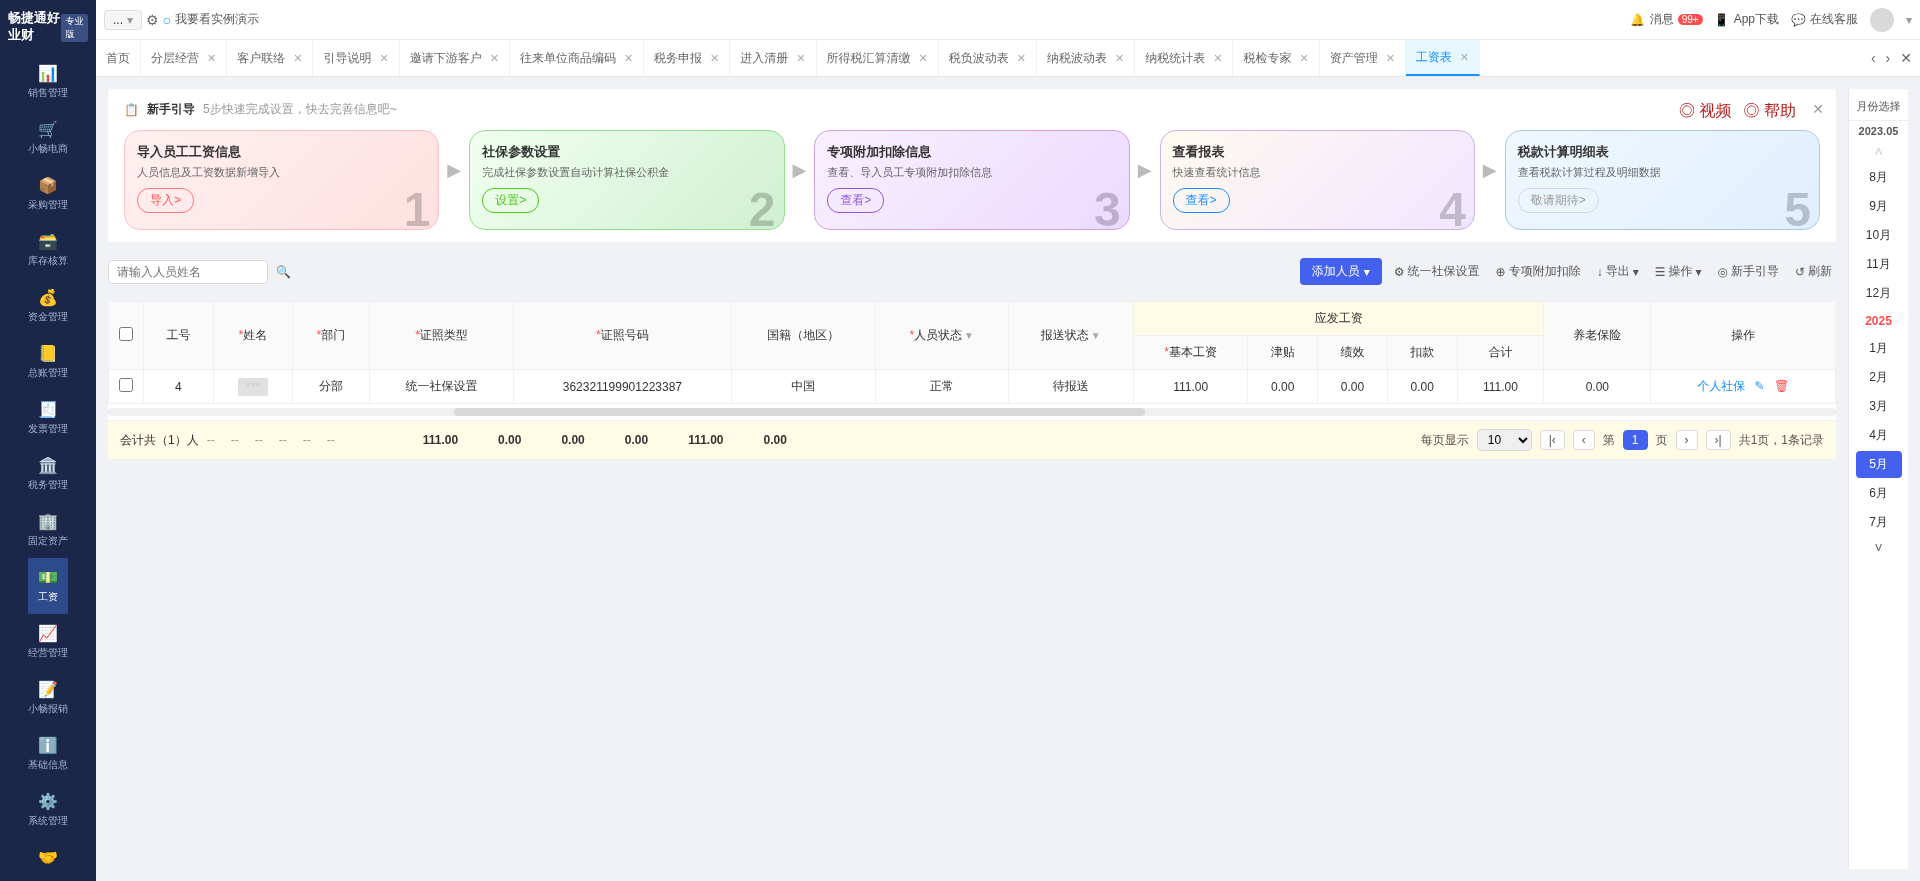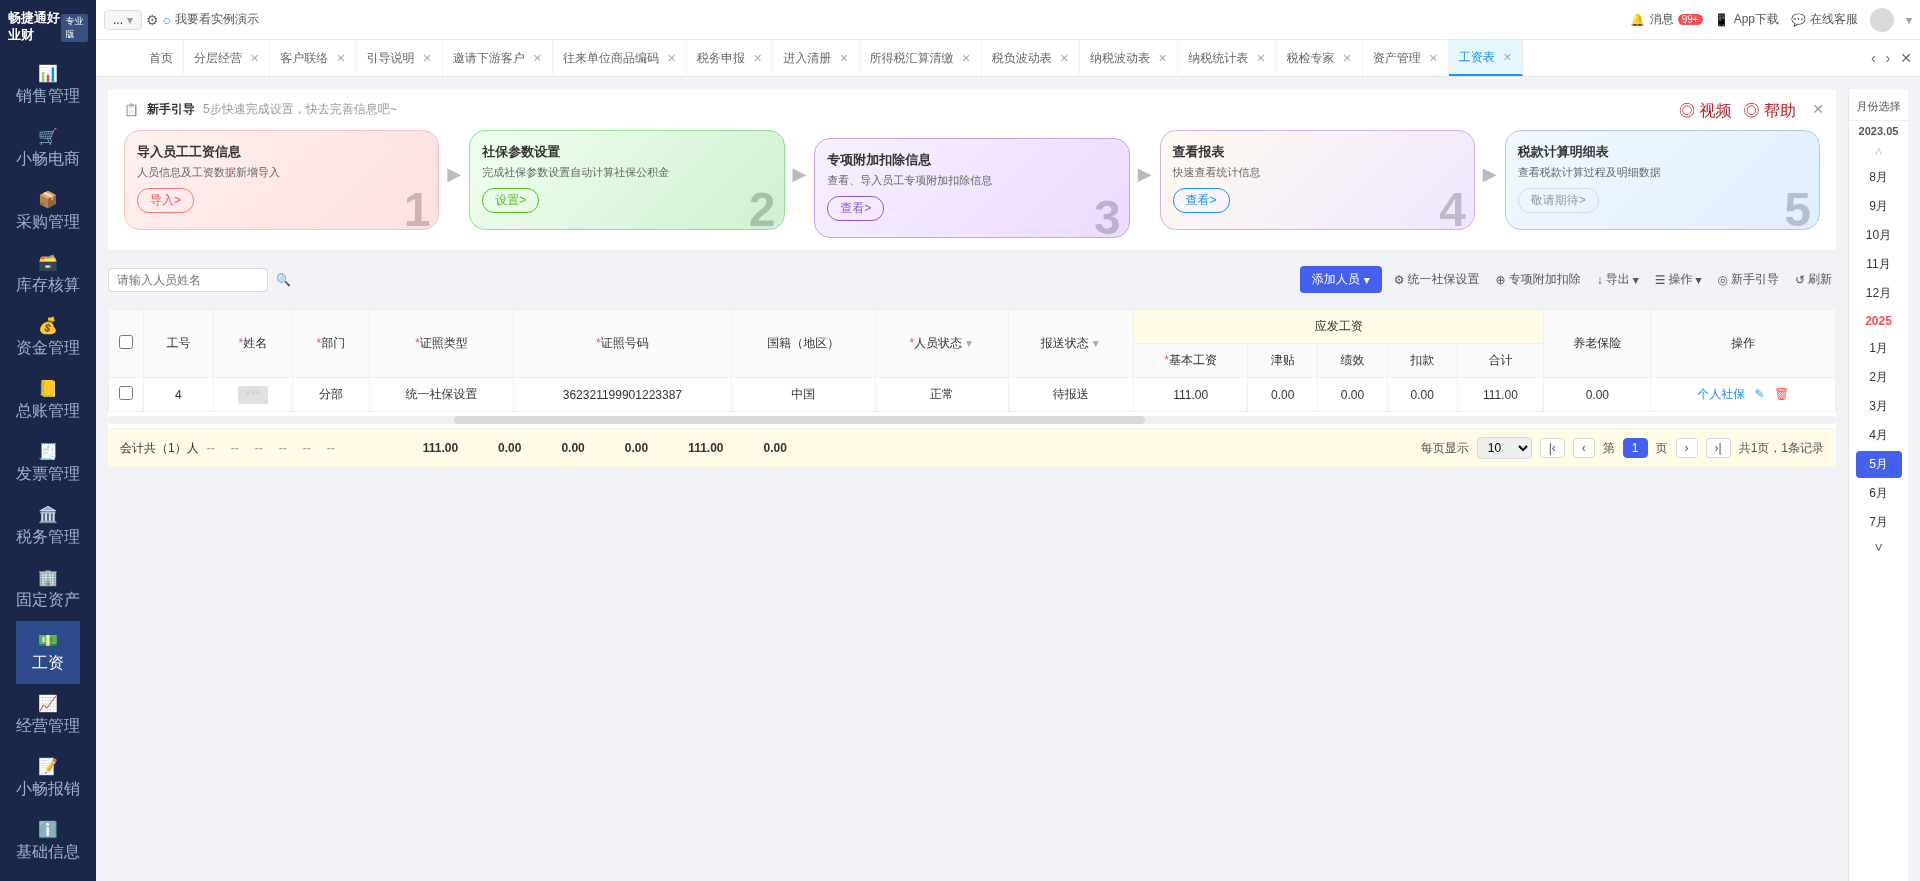--- a/index.html
+++ b/index.html
@@ -6,21 +6,21 @@
     body { width: 1920px; min-height: 881px; background: #f0f2f5; display: flex; flex-direction: row; }
 
     
     .sidebar { width: 96px; background: #1a2748; min-height: 881px; display: flex; flex-direction: column; align-items: center; flex-shrink: 0; }
     .sidebar-logo { width: 100%; padding: 10px 8px; background: #1a2748; display: flex; flex-direction: row; align-items: center; }
     .sidebar-logo-text { color: #fff; font-size: 13px; font-weight: bold; line-height: 1.3; }
     .sidebar-logo-badge { background: #3a4f82; color: #fff; font-size: 9px; padding: 1px 4px; border-radius: 2px; margin-top: 2px; }
     .sidebar-item { width: 100%; padding: 10px 0; display: flex; flex-direction: column; align-items: center; color: #a0b0cc; cursor: pointer; }
     .sidebar-item.active { background: #2d4a8a; color: #fff; }
     .sidebar-item-icon { font-size: 16px; margin-bottom: 3px; }
-    .sidebar-item-label { font-size: 16px; text-align: center; }
+    .sidebar-item-label { font-size: 10px; text-align: center; }
 
     
     .main { flex: 1; display: flex; flex-direction: column; background: #f0f2f5; min-height: 881px; }
 
     
     .topbar { width: 100%; background: #fff; border-bottom: 1px solid #e8e8e8; display: flex; align-items: center; height: 40px; padding: 0 8px; }
     .topbar-left { display: flex; align-items: center; gap: 4px; }
     .company-selector { display: flex; align-items: center; background: #f5f5f5; border: 1px solid #ddd; border-radius: 4px; padding: 2px 8px; cursor: pointer; max-width: 180px; }
     .company-name { color: #333; font-size: 12px; overflow: hidden; text-overflow: ellipsis; white-space: nowrap; }
     .topbar-icon-btn { background: none; border: none; cursor: pointer; color: #666; font-size: 14px; display: flex; align-items: center; }
@@ -48,21 +48,21 @@
     
     .guide-card { background: #fff; border-radius: 4px; padding: 12px 16px; position: relative; }
     .guide-title { display: flex; align-items: center; gap: 8px; font-size: 14px; font-weight: bold; color: #333; margin-bottom: 12px; }
     .guide-title-icon { color: #faad14; }
     .guide-title-sub { font-size: 12px; color: #999; font-weight: normal; }
     .guide-steps { display: flex; align-items: flex-start; gap: 0; }
     .guide-step { flex: 1; display: flex; flex-direction: column; align-items: stretch; position: relative; }
     .guide-step-box { border-radius: 16px; padding: 12px; min-height: 100px; position: relative; overflow: hidden; }
     .guide-step-box.pink { background: linear-gradient(135deg, #fff0f0, #ffe0e0); border: 1px solid #ffc0c0; }
     .guide-step-box.green { background: linear-gradient(135deg, #f0fff0, #d0f0d0); border: 1px solid #90e090; }
-    .guide-step-box.purple { background: linear-gradient(135deg, #f8f0ff, #ecdaff); border: 1px solid #d0a0f0; margin-top: 8px; }
+    .guide-step-box.purple { background: linear-gradient(135deg, #f8f0ff, #ecdaff); border: 1px solid #d0a0f0; }
     .guide-step-box.lavender { background: linear-gradient(135deg, #fffaf0, #f0e6ff); border: 1px solid #d0b0f0; }
     .guide-step-box.blue { background: linear-gradient(135deg, #f0f8ff, #e0eeff); border: 1px solid #b0c8f0; }
     .guide-step-num { font-size: 48px; font-weight: bold; position: absolute; bottom: -8px; right: 8px; opacity: 0.2; }
     .guide-step-title { font-size: 13px; font-weight: bold; color: #333; margin-bottom: 4px; }
     .guide-step-desc { font-size: 11px; color: #666; margin-bottom: 8px; }
     .guide-step-btn { display: inline-flex; align-items: center; border-radius: 12px; padding: 3px 12px; font-size: 12px; cursor: pointer; border: none; }
     .guide-step-btn.pink { background: none; border: 1px solid #ff7875; color: #ff4d4f; }
     .guide-step-btn.green { background: none; border: 1px solid #52c41a; color: #52c41a; }
     .guide-step-btn.purple { background: none; border: 1px solid #9254de; color: #9254de; }
     .guide-step-btn.blue-btn { background: none; border: 1px solid #1890ff; color: #1890ff; }
@@ -219,21 +219,21 @@
       <div class="topbar-right-item">
         <span>💬</span>
         <span>在线客服</span>
       </div>
       <div class="avatar"></div>
       <div style="color:#999;">▾</div>
     </div>
   </div>
 
   <div class="nav-tabs">
-    <div id="nav-tabs-container" style="display:flex;align-items:center;padding-left:43px;">
+    <div id="nav-tabs-container" style="display:flex;align-items:center;">
         <div class="nav-tab">
           <span>首页</span>
         </div>
         <div class="nav-tab">
           <span>分层经营</span>
           <span class="close-x">✕</span>
         </div>
         <div class="nav-tab">
           <span>客户联络</span>
           <span class="close-x">✕</span>

